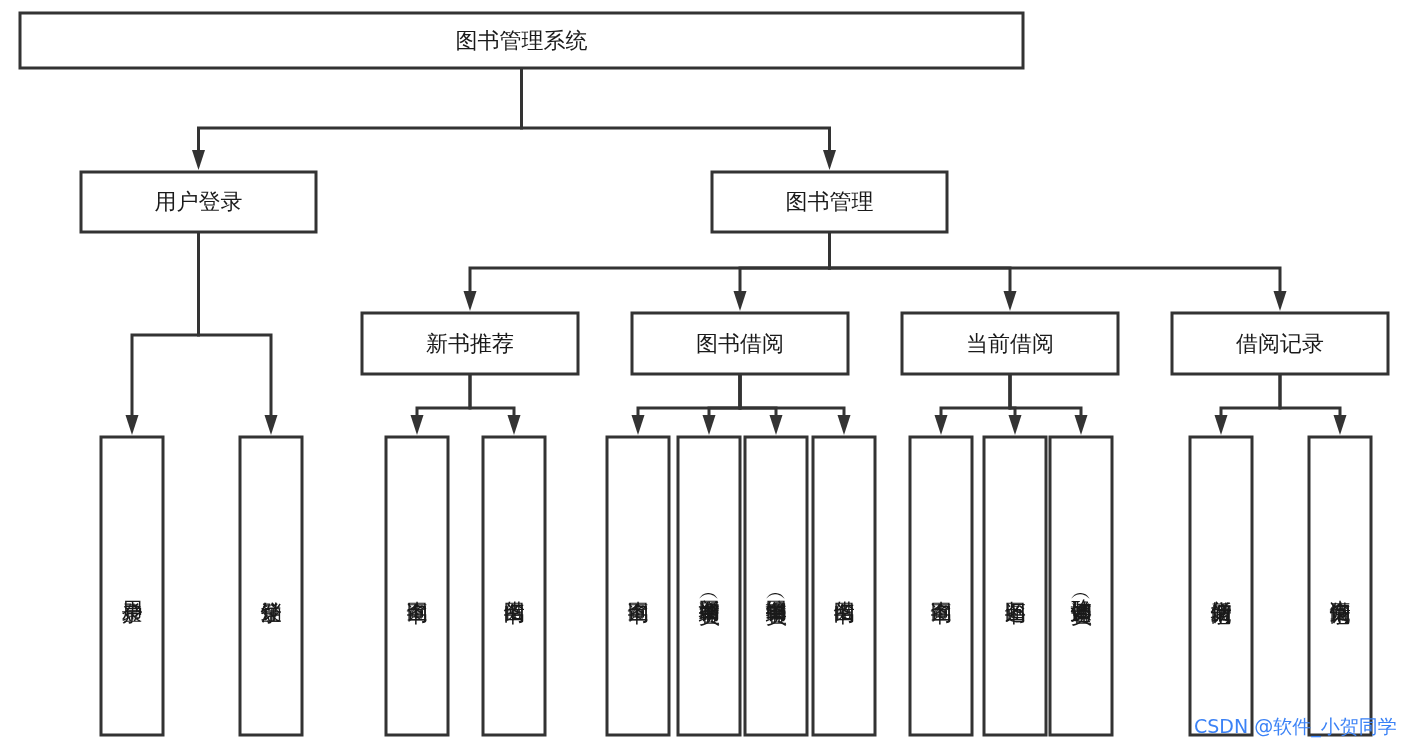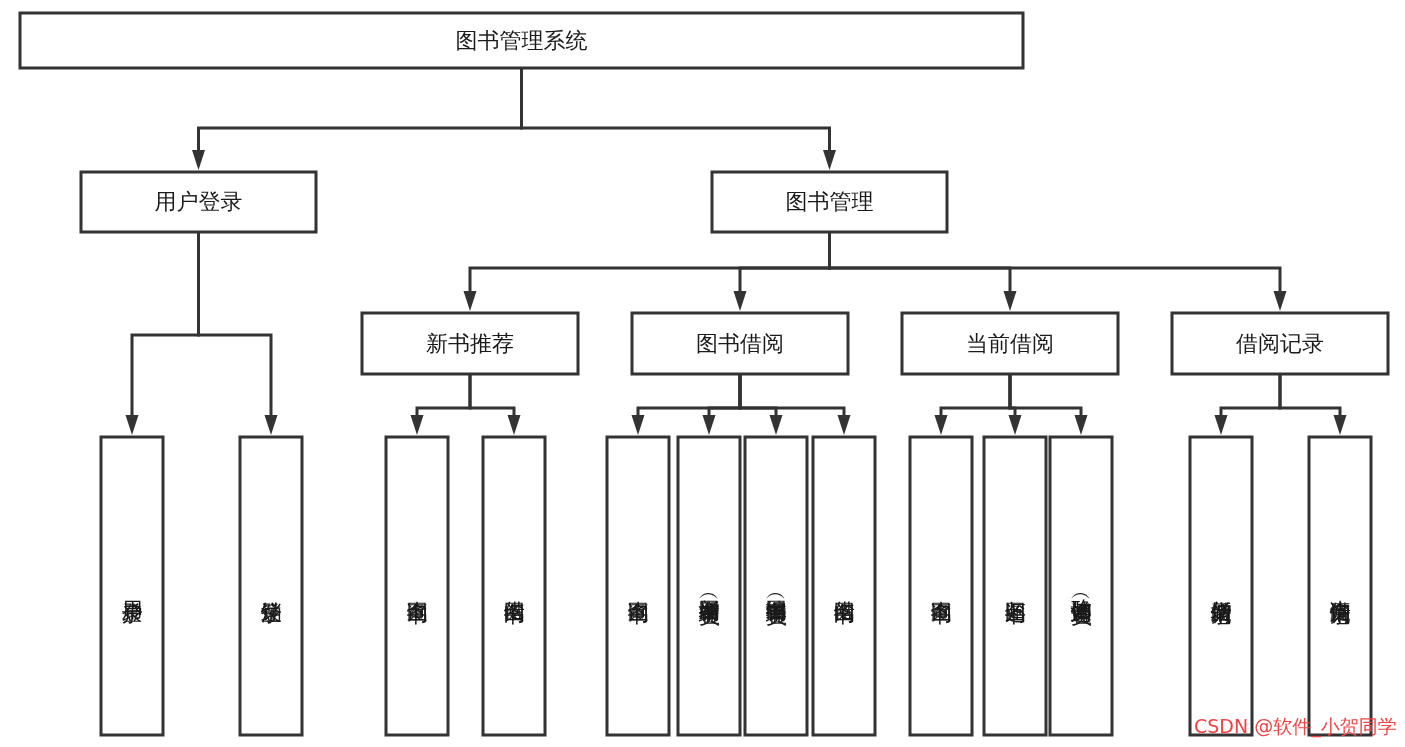--- a/index.html
+++ b/index.html
@@ -64,21 +64,21 @@
     align-items: center;
     justify-content: center;
     text-align: center;
     white-space: nowrap;
     pointer-events: none;
   }
   .watermark {
     position: absolute;
     font-family: "DejaVu Sans", "Liberation Sans", sans-serif;
     font-size: 19px;
-    color: #ef4444;
+    color: #3b82f6;
     white-space: nowrap;
     user-select: none;
   }
 </style>
 </head>
 <body>
 
 <div id="diagram-root">
 
   <svg id="tree-svg" viewBox="0 0 1405 747">

